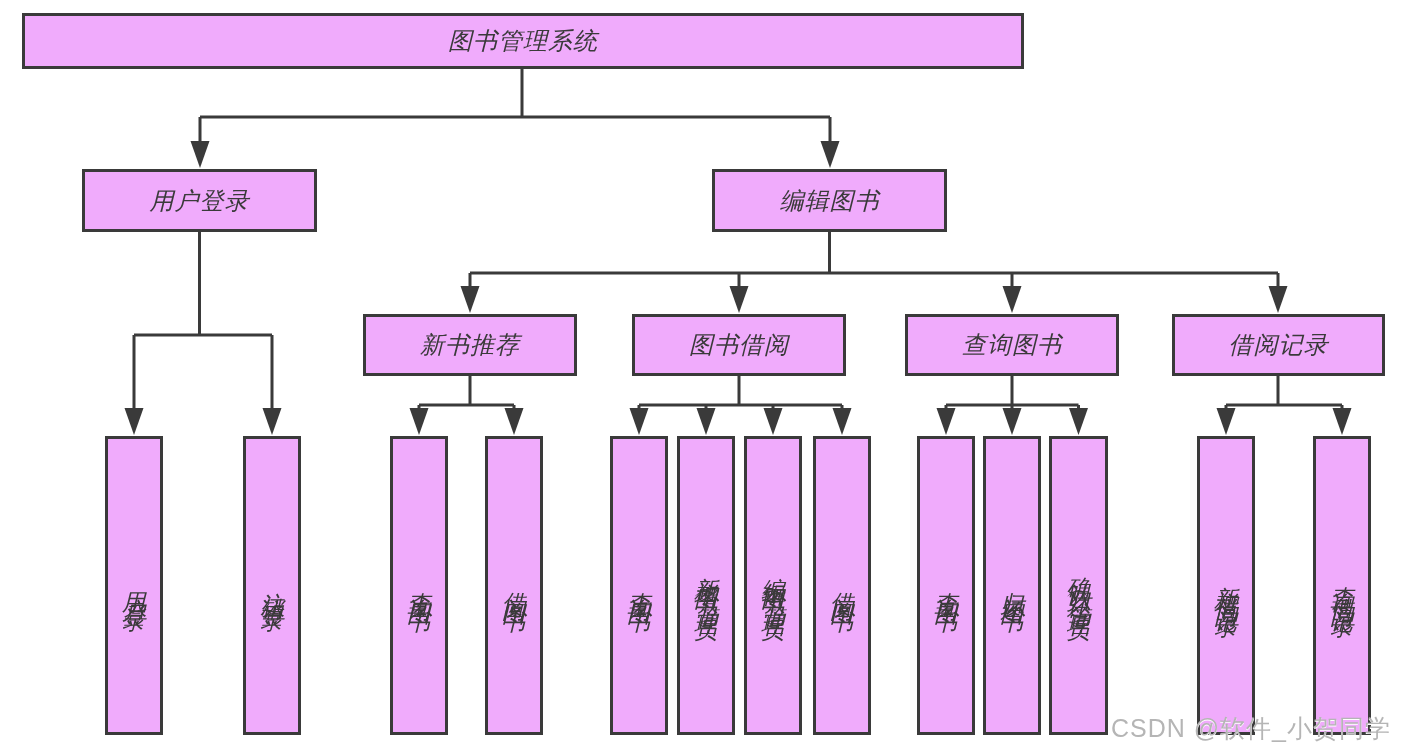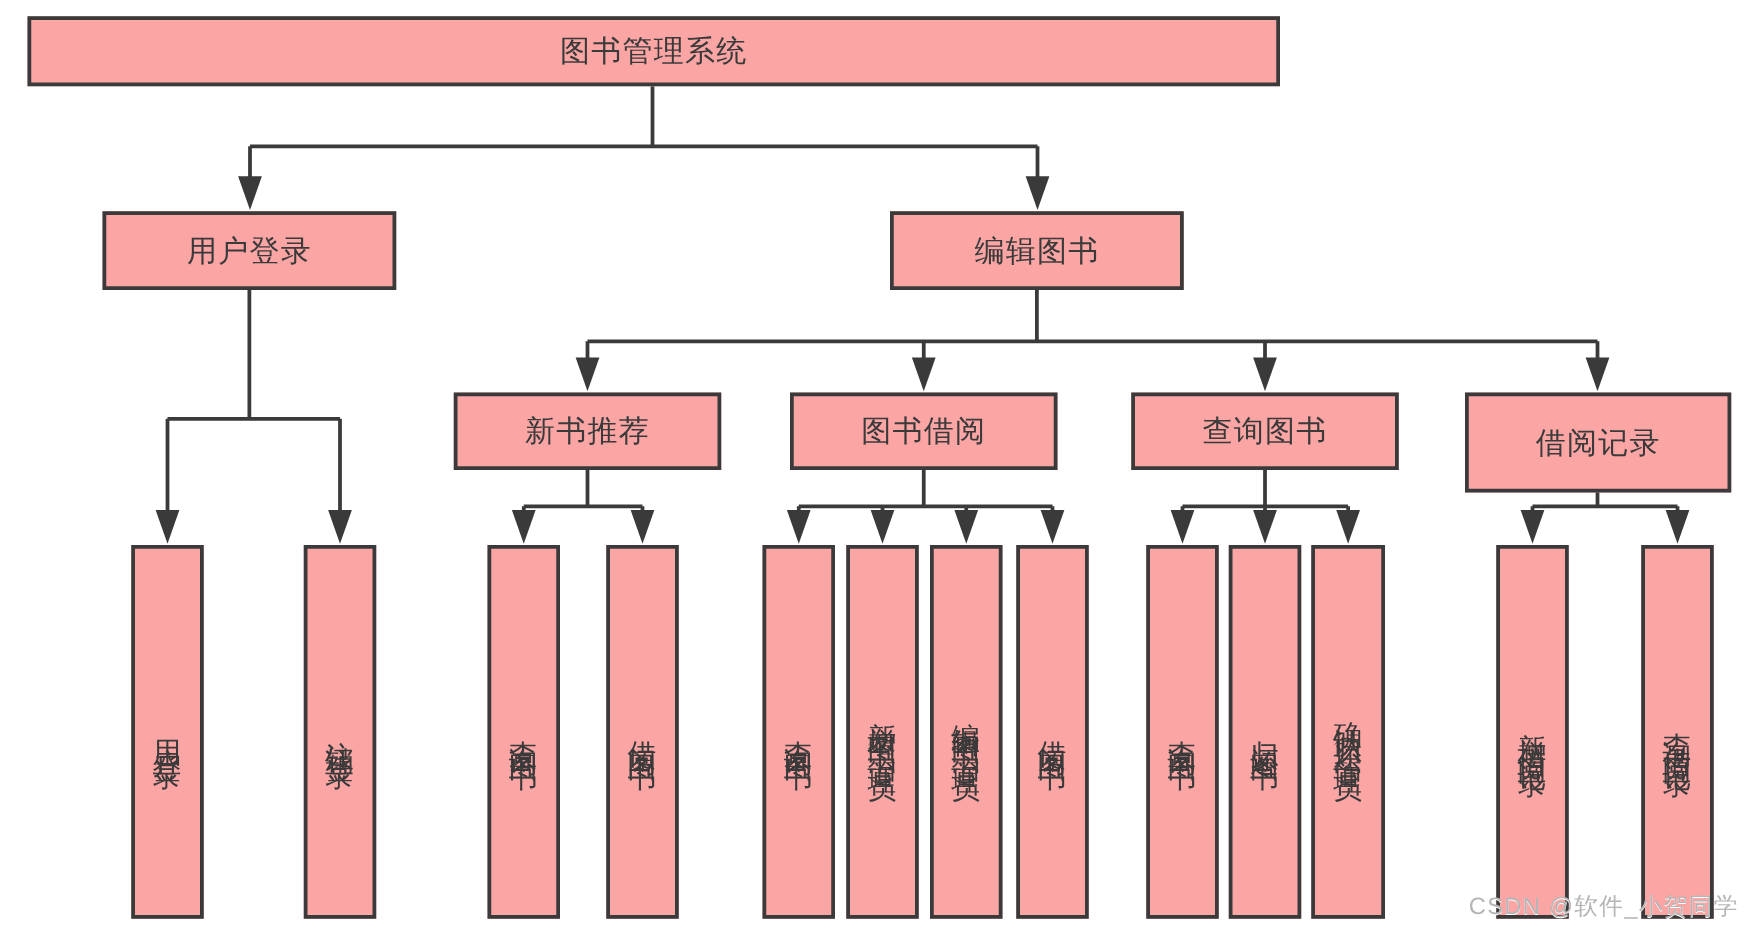--- a/index.html
+++ b/index.html
@@ -18,62 +18,62 @@
     overflow:hidden;
   }
   svg.wires{position:absolute;left:0;top:0;width:1405px;height:747px;}
   .ln{stroke:var(--line);stroke-width:3;fill:none;}
   .ah{fill:var(--line);stroke:none;}
 
   .hbox,.vbox{
     position:absolute;
     box-sizing:border-box;
     border:3px solid var(--line);
-    background:#fca5a5;
-    display:flex;align-items:center;justify-content:center;
+    background:#f0abfc;
+    display:flex;align-items:center;justify-content:center;font-style:italic;
   }
   .hbox{font-size:24px;letter-spacing:1px;}
   .vbox span{
     writing-mode:vertical-rl;
     text-orientation:mixed;
     font-size:23px;
     letter-spacing:6px;
     line-height:1.05;
     white-space:nowrap;
   }
 
   
   .b-root   {left:22px;  top:13px;  width:1002px; height:56px;}
   .b-login  {left:82px;  top:169px; width:235px;  height:63px;}
   .b-mgmt   {left:712px; top:169px; width:235px;  height:63px;}
   .b-rec    {left:363px; top:314px; width:214px;  height:62px;}
   .b-borrow {left:632px; top:314px; width:214px;  height:62px;}
   .b-cur    {left:905px; top:314px; width:214px;  height:62px;}
-  .b-hist   {left:1172px;top:314px; width:213px;  height:80px;}
+  .b-hist   {left:1172px;top:314px; width:213px;  height:62px;}
 
   
   .vbox{top:436px;height:299px;width:58px;}
   .b-l1 {left:105px;}
   .b-l2 {left:243px;}
   .b-l3 {left:390px;}
   .b-l4 {left:485px;}
   .b-l5 {left:610px;}
   .b-l6 {left:677px;}
   .b-l7 {left:744px;}
   .b-l8 {left:813px;}
   .b-l9 {left:917px;}
   .b-l10{left:983px;}
   .b-l11{left:1049px;width:59px;}
   .b-l12{left:1197px;}
   .b-l13{left:1313px;}
 
   .watermark{
     position:absolute;
     right:14px;top:712px;
-    font-size:19px;
+    font-size:25px;
     color:var(--watermark);
     letter-spacing:1px;
     z-index:10;
     text-shadow:0 1px 0 #fff;
     text-align:center;
   }
 </style>
 </head>
 <body>
 

